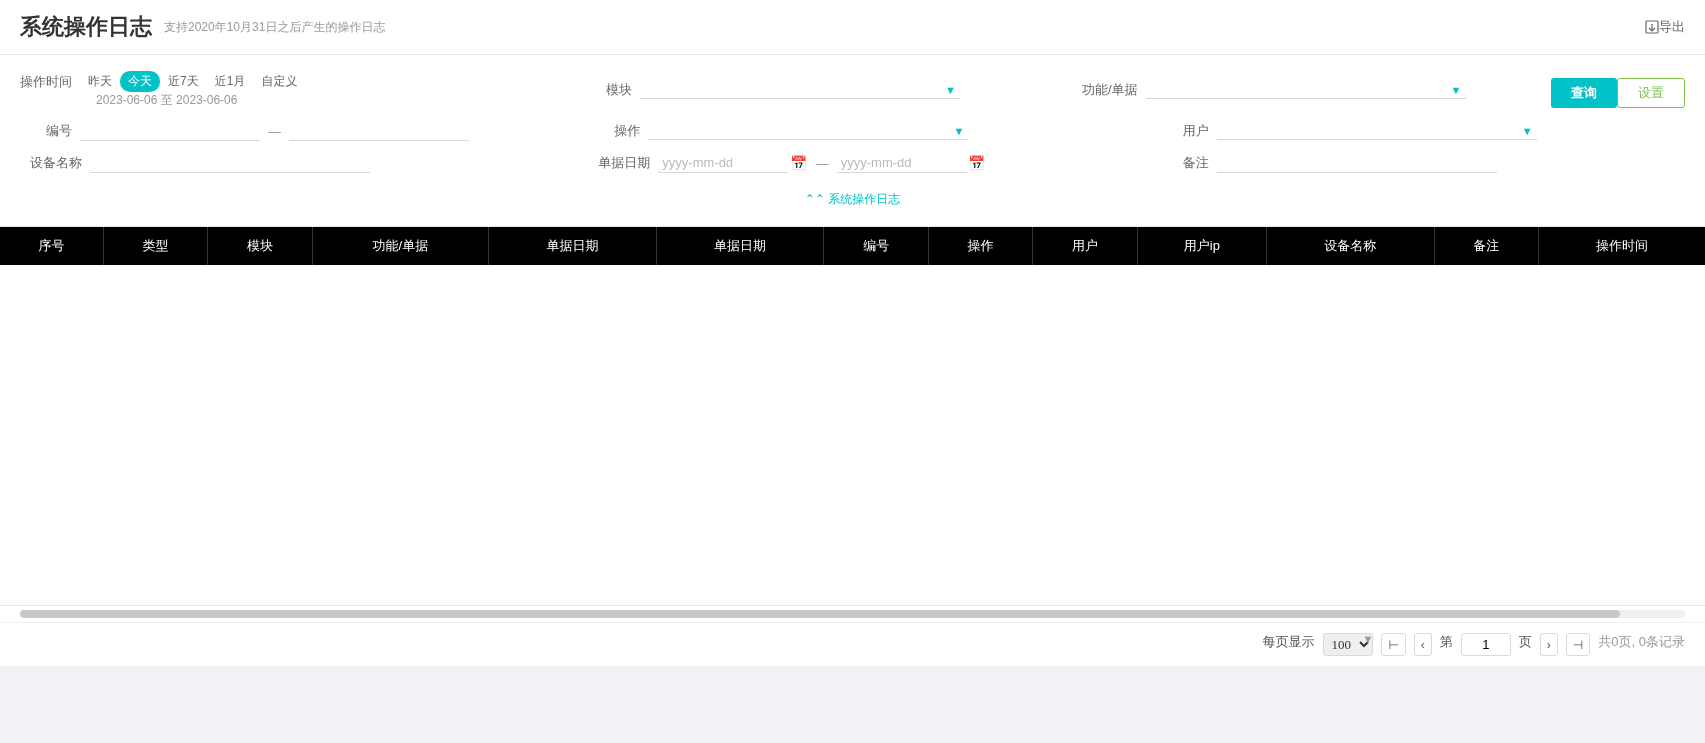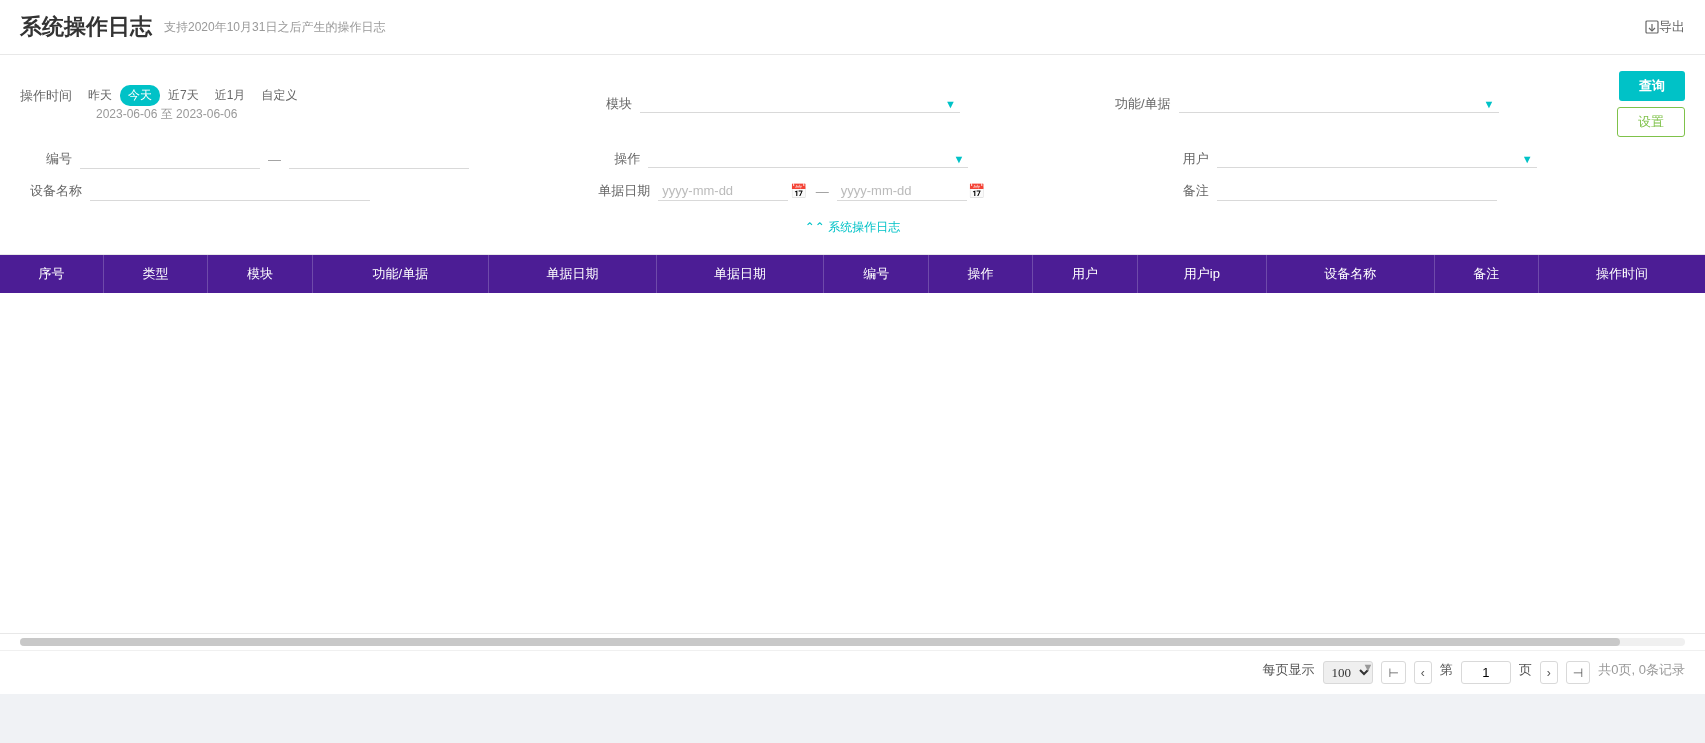--- a/index.html
+++ b/index.html
@@ -43,23 +43,23 @@
     .filter-segment { display: flex; align-items: center; flex: 1; }
     .filter-segment + .filter-segment { margin-left: 40px; }
 
     
     .collapse-bar { text-align: center; padding: 6px 0 10px; }
     .collapse-btn { color: #00c2c7; font-size: 12px; cursor: pointer; border: none; background: none; }
 
     
     .btn-query { background: #00c2c7; color: #fff; border: none; border-radius: 3px; padding: 6px 20px; font-size: 13px; cursor: pointer; font-weight: bold; }
     .btn-settings { background: #fff; color: #7fc24a; border: 1px solid #7fc24a; border-radius: 3px; padding: 5px 20px; font-size: 13px; cursor: pointer; margin-top: 6px; }
-    .btn-group { display: flex; flex-direction: column; align-items: flex-end; margin-left: 20px; }
+    .btn-group { display: flex; flex-direction: row; align-items: flex-end; margin-left: 20px; }
     .data-table { width: 100%; border-collapse: collapse; }
-    .data-table thead tr { background: #4c1d95; }
+    .data-table thead tr { background: #000000; }
     .data-table thead th { color: #fff; font-size: 13px; font-weight: normal; padding: 10px 8px; text-align: center; white-space: nowrap; border-right: 1px solid rgba(255,255,255,0.2); }
     .data-table thead th:last-child { border-right: none; }
     .empty-area { height: 340px; background: #fff; }
 
     
     .scroll-bar-area { background: #fff; border-top: 1px solid #e8e8e8; padding: 4px 0; }
     .fake-scrollbar { height: 8px; background: #f0f0f0; margin: 0 20px; border-radius: 4px; position: relative; }
     .fake-scrollbar-thumb { height: 8px; background: #c8c8c8; border-radius: 4px; width: 1600px; }
 
     

